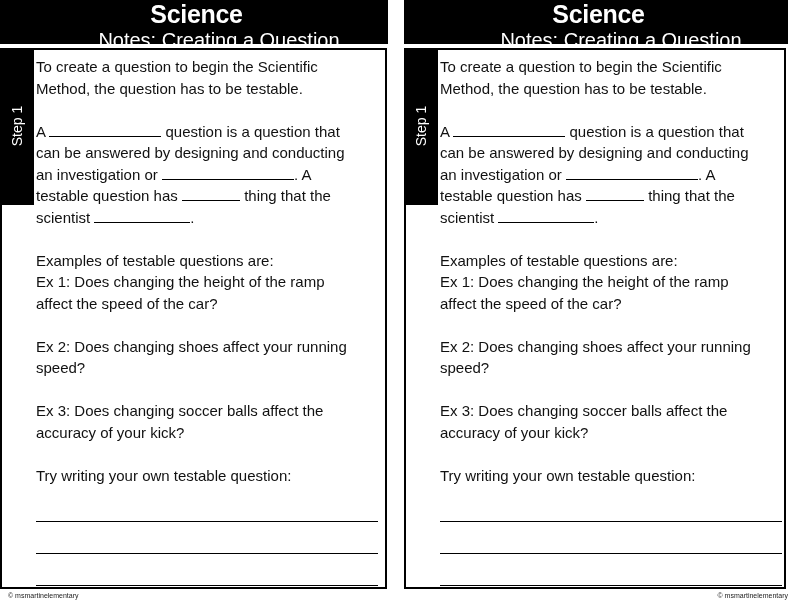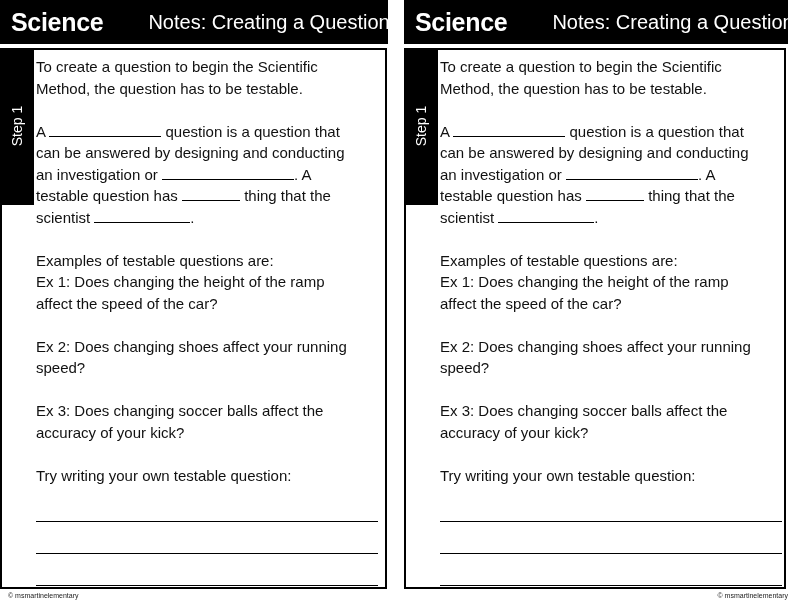--- a/index.html
+++ b/index.html
@@ -10,20 +10,21 @@
     .page { position: relative; width: 792px; height: 612px; }
     .card { position: absolute; top: 0; width: 390px; height: 612px; }
     .card.left { left: 0; }
     .card.right { left: 404px; }
 
     .title-bar {
       position: absolute; top: 0; left: 0; width: 388px; height: 44px;
       background: #000; color: #fff;
       display: flex; align-items: center; padding-left: 11px;
       white-space: nowrap;
+      flex-direction: column;
     }
     .card.right .title-bar { left: 0; width: 384px; }
     .title-bold { font-weight: bold; font-size: 25px; letter-spacing: -0.3px; margin-right: 6px; }
     .title-rest { font-size: 20px; margin-left: 39px; }
 
     .box {
       position: absolute; top: 48px; left: 0; width: 387px; height: 541px;
       border: 2px solid #000; background: #fff;
     }
     .card.right .box { left: 0; width: 382px; }

